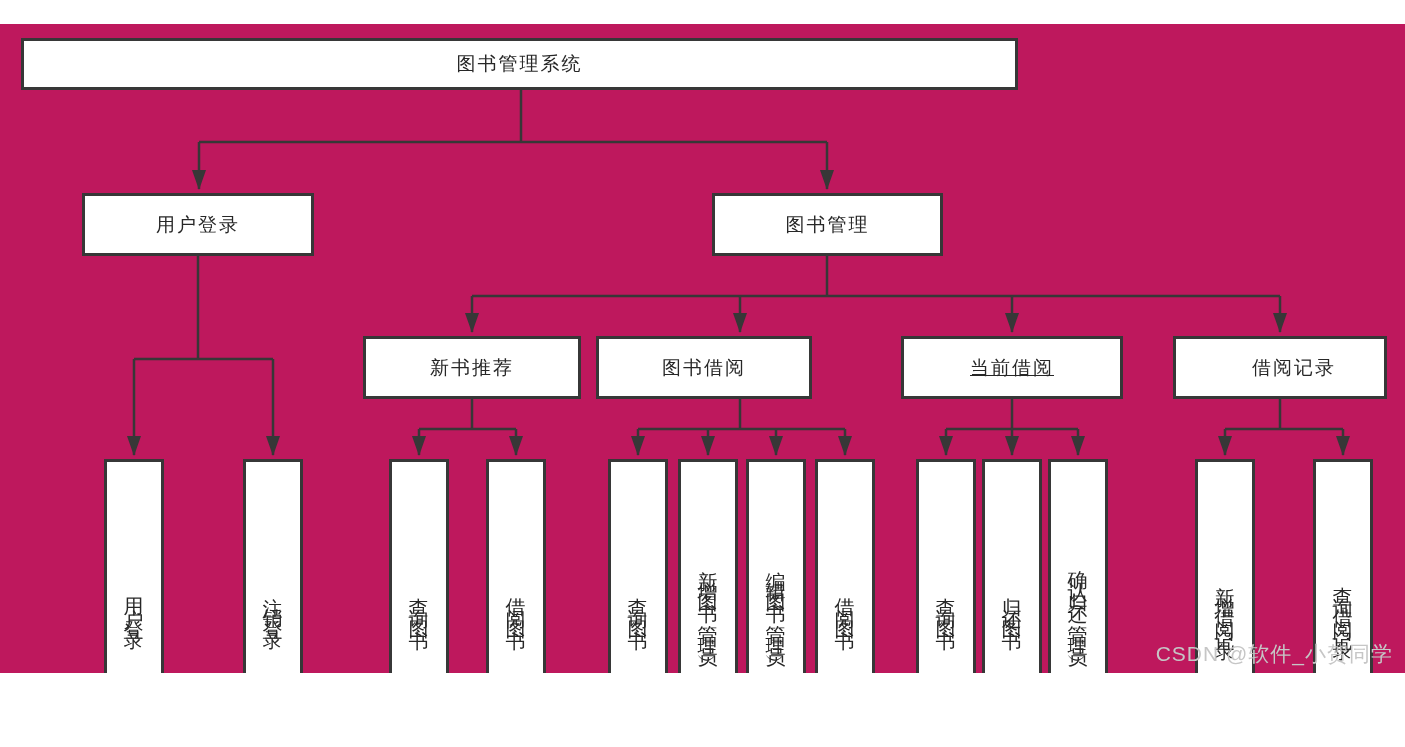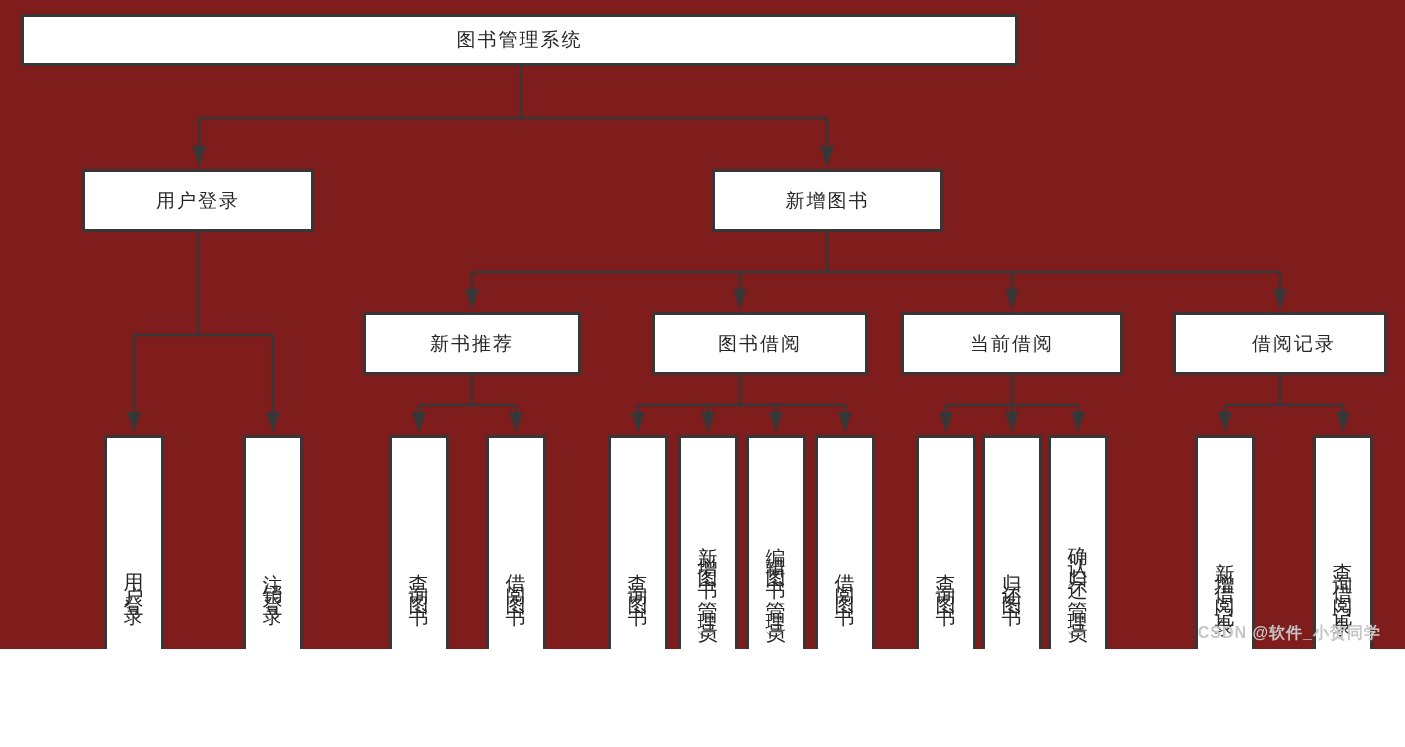--- a/index.html
+++ b/index.html
@@ -5,22 +5,23 @@
   html, body {
     margin: 0;
     padding: 0;
     background: #ffffff;
     font-family: "Liberation Sans", sans-serif;
   }
   #stage {
     position: relative;
     width: 1405px;
     height: 649px;
-    background: #7f1d1d;
+    background: #be185d;
     overflow: hidden;
+    margin-top: 24px;
   }
   #wires {
     position: absolute;
     left: 0; top: 0;
     width: 1405px; height: 747px;
   }
   .node {
     position: absolute;
     box-sizing: border-box;
     border: 3px solid #373737;
@@ -39,28 +40,27 @@
   .leaf .v-label {
     writing-mode: vertical-rl;
     text-orientation: mixed;
     font-size: 20px;
     letter-spacing: 11px;
     line-height: 1.1;
     transform: translateY(-5px);
   }
   .watermark {
     position: absolute;
-    right: 24px;
+    right: 12px;
     bottom: 5px;
-    font-size: 16px;
+    font-size: 21px;
     color: #c6c6c6;
     letter-spacing: 1px;
     white-space: nowrap;
     user-select: none;
-    font-weight: bold;
   }
 </style>
 </head>
 <body>
 
 <div id="stage">
 
   <svg id="wires" viewBox="0 0 1405 747" xmlns="http://www.w3.org/2000/svg">
     <defs>
       <marker id="arrow" markerUnits="userSpaceOnUse" markerWidth="22" markerHeight="16" viewBox="0 0 22 16" refX="20" refY="8" orient="auto">
@@ -112,30 +112,30 @@
   </svg>
 
   <div class="node" style="left:21px; top:14px; width:997px; height:52px;">
     <span class="h-label">图书管理系统</span>
   </div>
 
   <div class="node" style="left:82px; top:169px; width:232px; height:63px;">
     <span class="h-label">用户登录</span>
   </div>
   <div class="node" style="left:712px; top:169px; width:231px; height:63px;">
-    <span class="h-label">新增图书</span>
+    <span class="h-label">图书管理</span>
   </div>
 
   <div class="node" style="left:363px; top:312px; width:218px; height:63px;justify-content:center;">
     <span class="h-label">新书推荐</span>
   </div>
-  <div class="node" style="left:652px; top:312px; width:216px; height:63px;justify-content:center;">
+  <div class="node" style="left:596px; top:312px; width:216px; height:63px;justify-content:center;">
     <span class="h-label">图书借阅</span>
   </div>
-  <div class="node" style="left:901px; top:312px; width:222px; height:63px;">
+  <div class="node" style="left:901px; top:312px; width:222px; height:63px;text-decoration:underline;">
     <span class="h-label">当前借阅</span>
   </div>
   <div class="node" style="left:1173px; top:312px; width:214px; height:63px;padding-left:28px;">
     <span class="h-label">借阅记录</span>
   </div>
 
   <div class="node leaf" style="left:104px; top:435px; width:60px; height:300px;">
     <span class="v-label">用户登录</span>
   </div>
   <div class="node leaf" style="left:243px; top:435px; width:60px; height:300px;">

